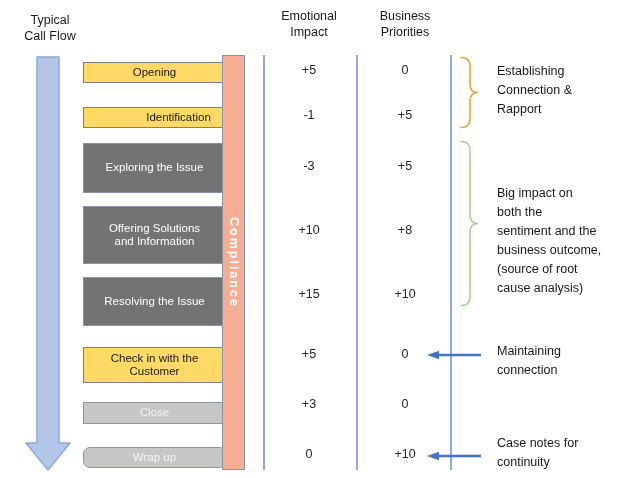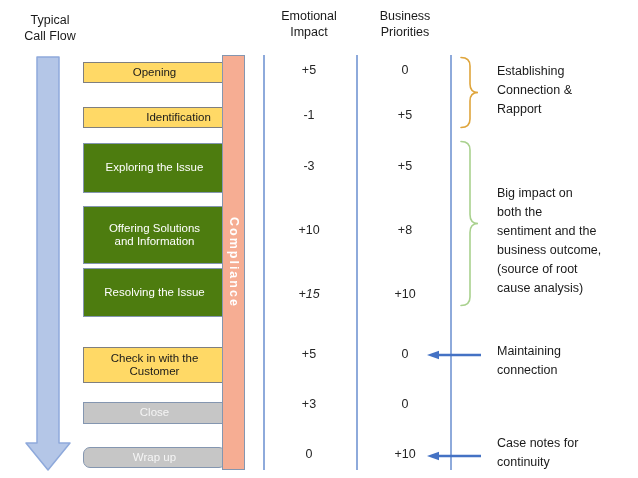--- a/index.html
+++ b/index.html
@@ -7,21 +7,21 @@
     position:relative;width:638px;height:478px;background:#ffffff;overflow:hidden;
     font-family:"Liberation Sans",sans-serif;color:#1f1f1f;
   }
   .hdr{position:absolute;text-align:center;font-size:12.5px;line-height:16px;color:#1a1a1a;white-space:pre-line;}
   .box{
     position:absolute;left:83px;width:143px;box-sizing:border-box;
     display:flex;align-items:center;justify-content:center;text-align:center;
     font-size:11.5px;line-height:13.5px;white-space:pre-line;
   }
   .box-yellow{background:#FFD966;border:1px solid #7F7F7F;color:#1a1a1a;}
-  .box-green{background:#4d7c0f;border:1px solid #8496B0;color:#FFFFFF;}
+  .box-green{background:#737373;border:1px solid #8496B0;color:#FFFFFF;}
   .box-gray{background:#C6C6C6;border:1px solid #8496B0;color:#F5F5F5;}
   .compliance{
     position:absolute;left:222px;top:55px;width:23px;height:415px;box-sizing:border-box;
     background:#F6AD93;border:1px solid #8496B0;
     display:flex;align-items:center;justify-content:center;
   }
   .compliance span{
     writing-mode:vertical-rl;color:#ffffff;font-weight:bold;font-size:12.5px;letter-spacing:2px;
   }
   .vline{position:absolute;top:55px;height:415px;width:1.5px;background:#8EAADB;}
@@ -43,39 +43,39 @@
 
   <svg class="svgabs" style="left:24px;top:56px;" width="48" height="416" viewBox="0 0 48 416">
     <polygon points="13,1 35,1 35,387 46,387 24,414 2,387 13,387" fill="#B4C6E7" stroke="#8EA9DB" stroke-width="1.5" stroke-linejoin="round"></polygon>
   </svg>
 
   <div class="box box-yellow" style="top:62px;height:21px;">Opening</div>
   <div class="box box-yellow" style="top:107px;height:21px;padding-left:48px;">Identification</div>
   <div class="box box-green" style="top:143px;height:50px;">Exploring the Issue</div>
   <div class="box box-green" style="top:206px;height:58px;">Offering Solutions
 and Information</div>
-  <div class="box box-green" style="top:268px;height:49px;">Resolving the Issue</div>
+  <div class="box box-green" style="top:277px;height:49px;">Resolving the Issue</div>
   <div class="box box-yellow" style="top:347px;height:36px;">Check in with the
 Customer</div>
   <div class="box box-gray" style="top:402px;height:22px;">Close</div>
   <div class="box box-gray" style="top:447px;height:21px;border-radius:7px;">Wrap up</div>
 
   <div class="compliance">
     <span>Compliance</span>
   </div>
 
   <div class="vline" style="left:263px;"></div>
   <div class="vline" style="left:356px;"></div>
   <div class="vline" style="left:450px;"></div>
 
   <div class="val" style="left:279px;top:63px;">+5</div>
   <div class="val" style="left:279px;top:108px;">-1</div>
   <div class="val" style="left:279px;top:159px;">-3</div>
   <div class="val" style="left:279px;top:223px;">+10</div>
-  <div class="val" style="left:279px;top:287px;font-style:italic;">+15</div>
+  <div class="val" style="left:279px;top:287px;">+15</div>
   <div class="val" style="left:279px;top:347px;">+5</div>
   <div class="val" style="left:279px;top:397px;">+3</div>
   <div class="val" style="left:279px;top:447px;">0</div>
 
   <div class="val" style="left:375px;top:63px;">0</div>
   <div class="val" style="left:375px;top:108px;">+5</div>
   <div class="val" style="left:375px;top:159px;">+5</div>
   <div class="val" style="left:375px;top:223px;">+8</div>
   <div class="val" style="left:375px;top:287px;">+10</div>
   <div class="val" style="left:375px;top:347px;">0</div>

